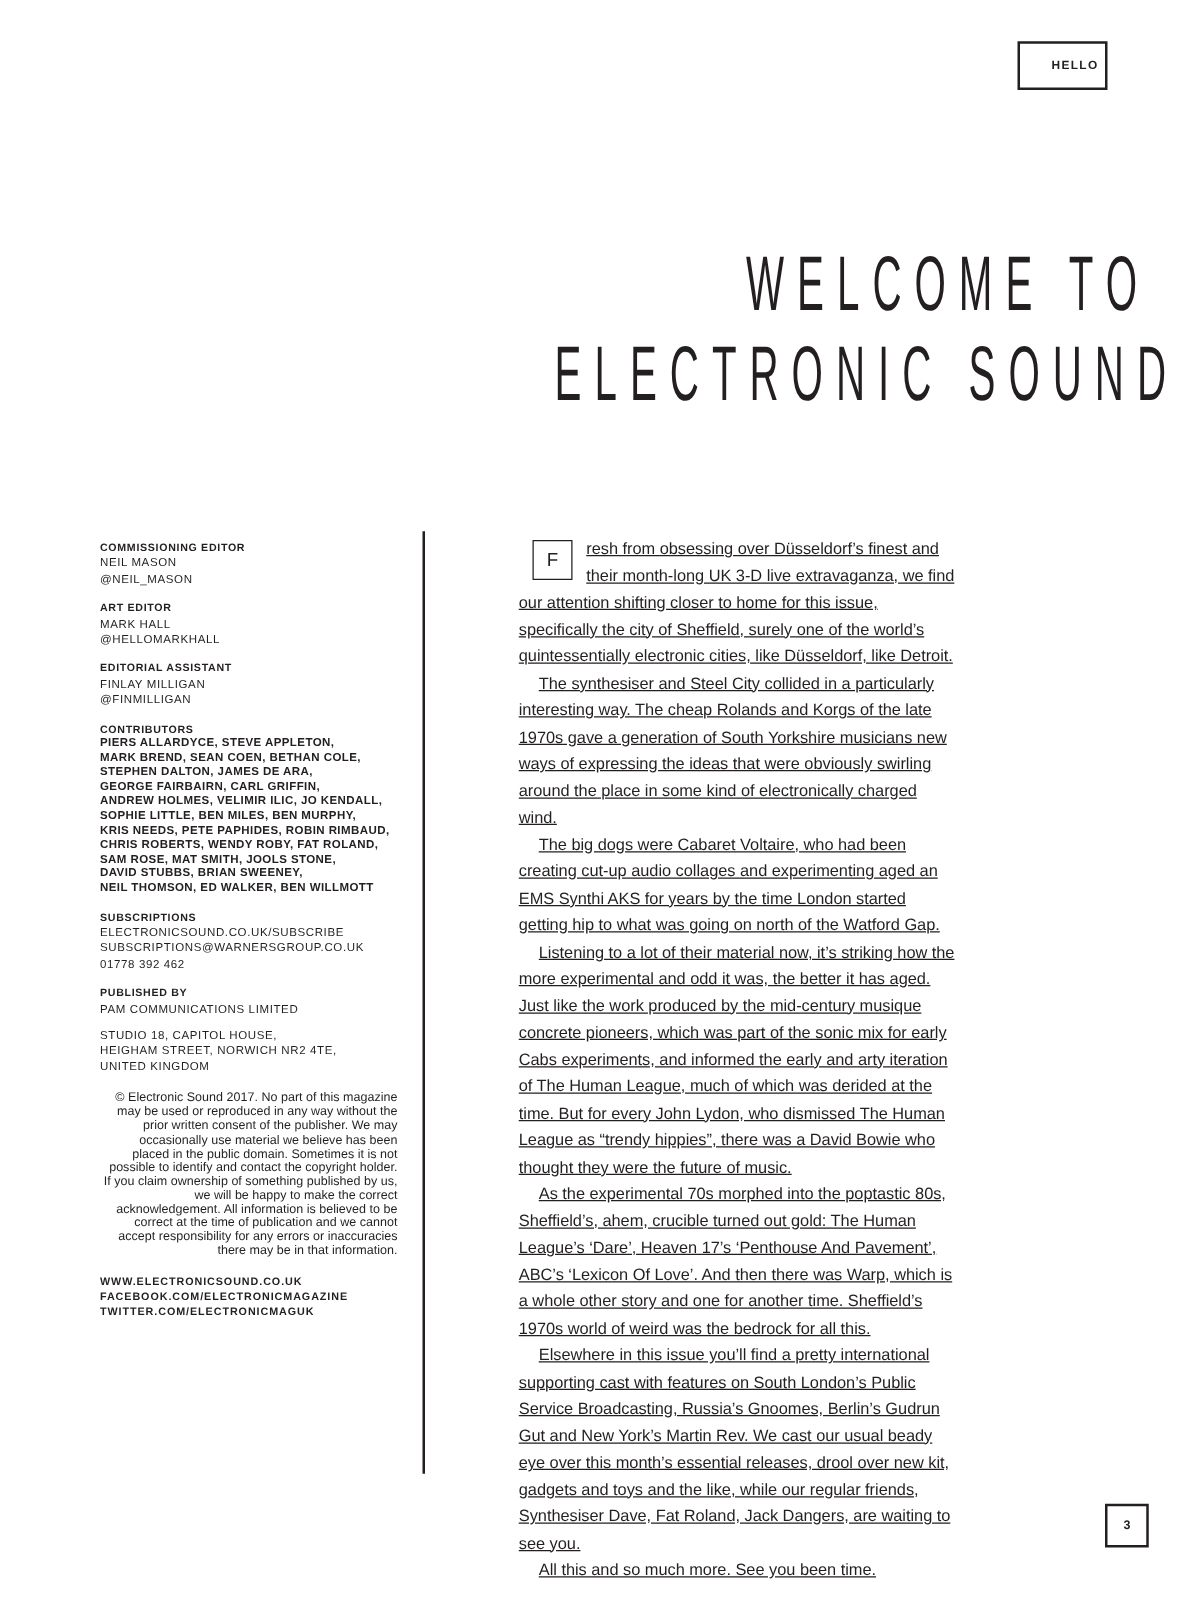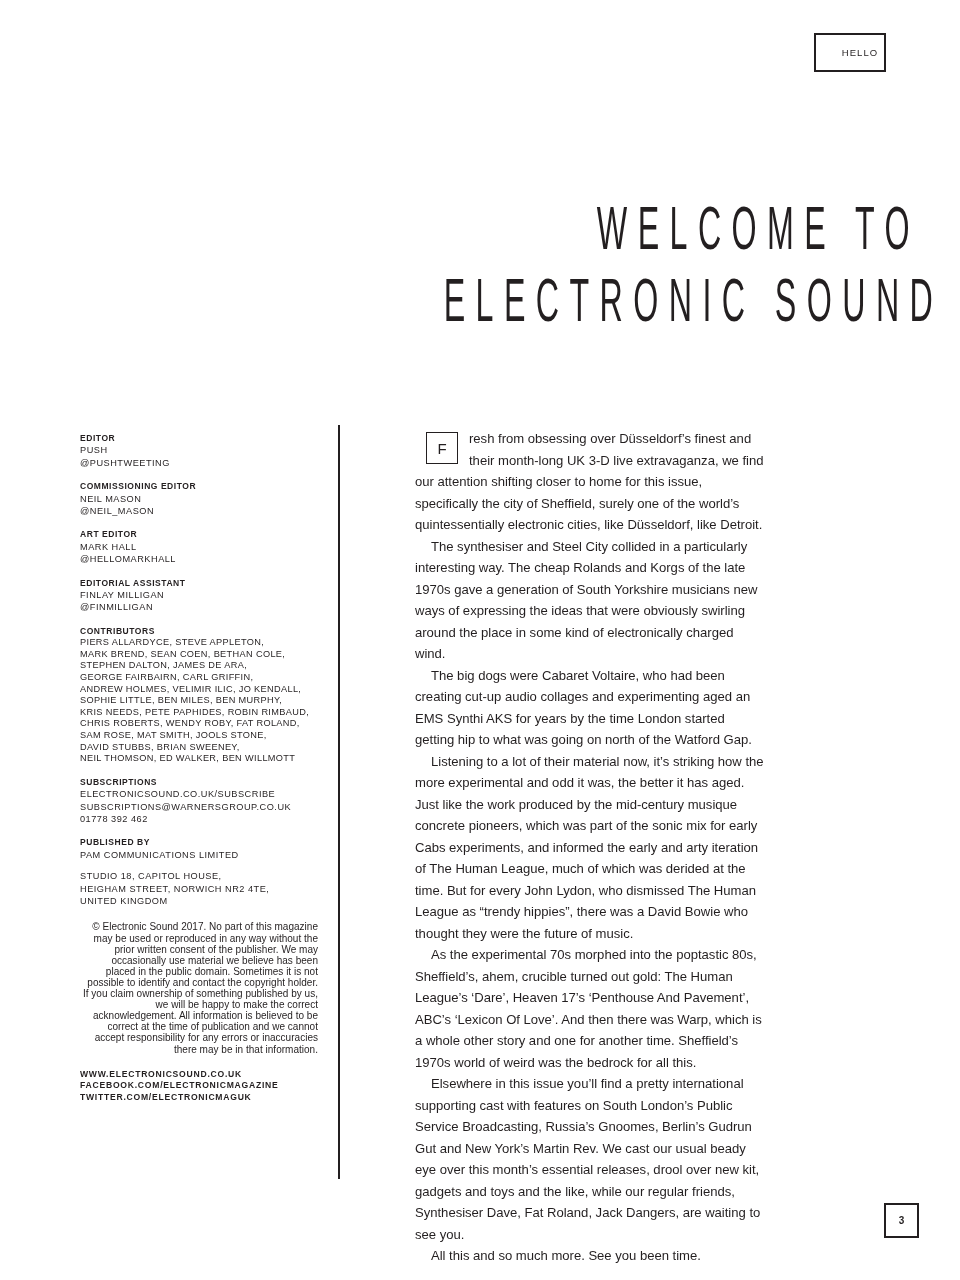--- a/index.html
+++ b/index.html
@@ -24,21 +24,21 @@
     top: 33px;
     width: 68px;
     height: 35px;
     border: 2px solid #231f20;
     display: flex;
     align-items: center;
     justify-content: center;
   }
   .hello-tag span {
     font-size: 9.5px;
-    font-weight: normal;
+    font-weight: bold;
     letter-spacing: 1.1px;
     color: #231f20;
     padding-left: 20px;
   }
 
   
   .title-block {
     position: absolute;
     left: 4px;
     top: 196px;
@@ -93,20 +93,21 @@
     font-size: 9.2px;
     font-weight: normal;
     letter-spacing: 0.5px;
     line-height: 12.4px;
     color: #231f20;
     text-transform: uppercase;
   }
   .cred-list .cred-line {
     letter-spacing: 0.35px;
     line-height: 11.6px;
+    font-weight: bold;
   }
   .cred-group.addr {
     margin-top: -2px;
   }
 
   
   .fineprint {
     margin-top: 14px;
     width: 238px;
     font-size: 10px;
@@ -149,20 +150,21 @@
     font-weight: 400;
     shape-outside: margin-box;
   }
   .bodycol p {
     margin: 0;
     font-size: 13.1px;
     line-height: 21.5px;
     color: #231f20;
     text-align: left;
     letter-spacing: -0.02px;
+    text-decoration: underline;
   }
   .bodycol p.indent {
     text-indent: 16px;
   }
 
   
   .pagenum {
     position: absolute;
     left: 884px;
     top: 1203px;
@@ -188,25 +190,20 @@
 
 <div class="title-block">
   <span class="title-line l1">WELCOME TO</span>
   <span class="title-line l2">ELECTRONIC SOUND 31</span>
 </div>
 
 <div class="divider"></div>
 
 <div class="sidebar">
 
-  <div class="cred-group">
-    <div class="cred-head">EDITOR</div>
-    <div class="cred-line">PUSH</div>
-    <div class="cred-line">@PUSHTWEETING</div>
-  </div>
 
 
   <div class="cred-group">
     <div class="cred-head">COMMISSIONING EDITOR</div>
     <div class="cred-line">NEIL MASON</div>
     <div class="cred-line">@NEIL_MASON</div>
   </div>
 
   <div class="cred-group">
     <div class="cred-head">ART EDITOR</div>

